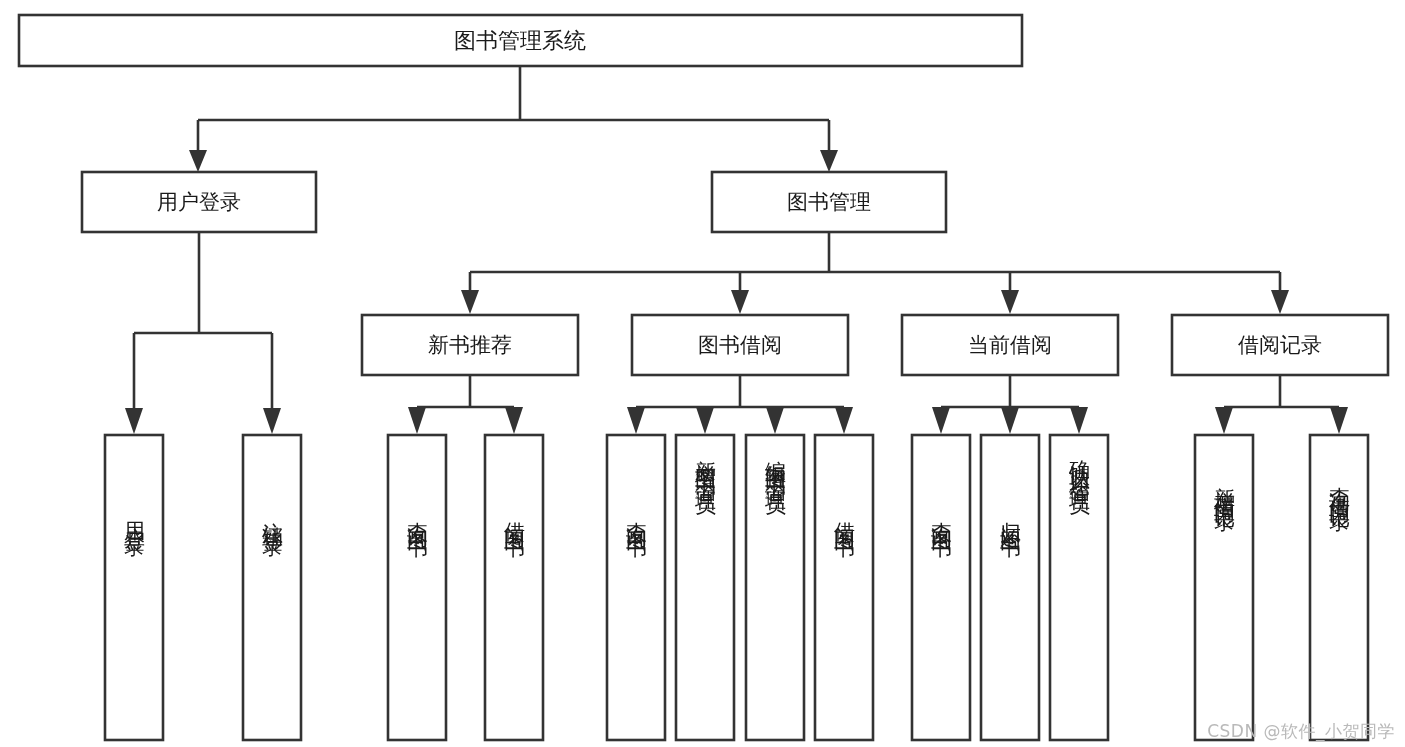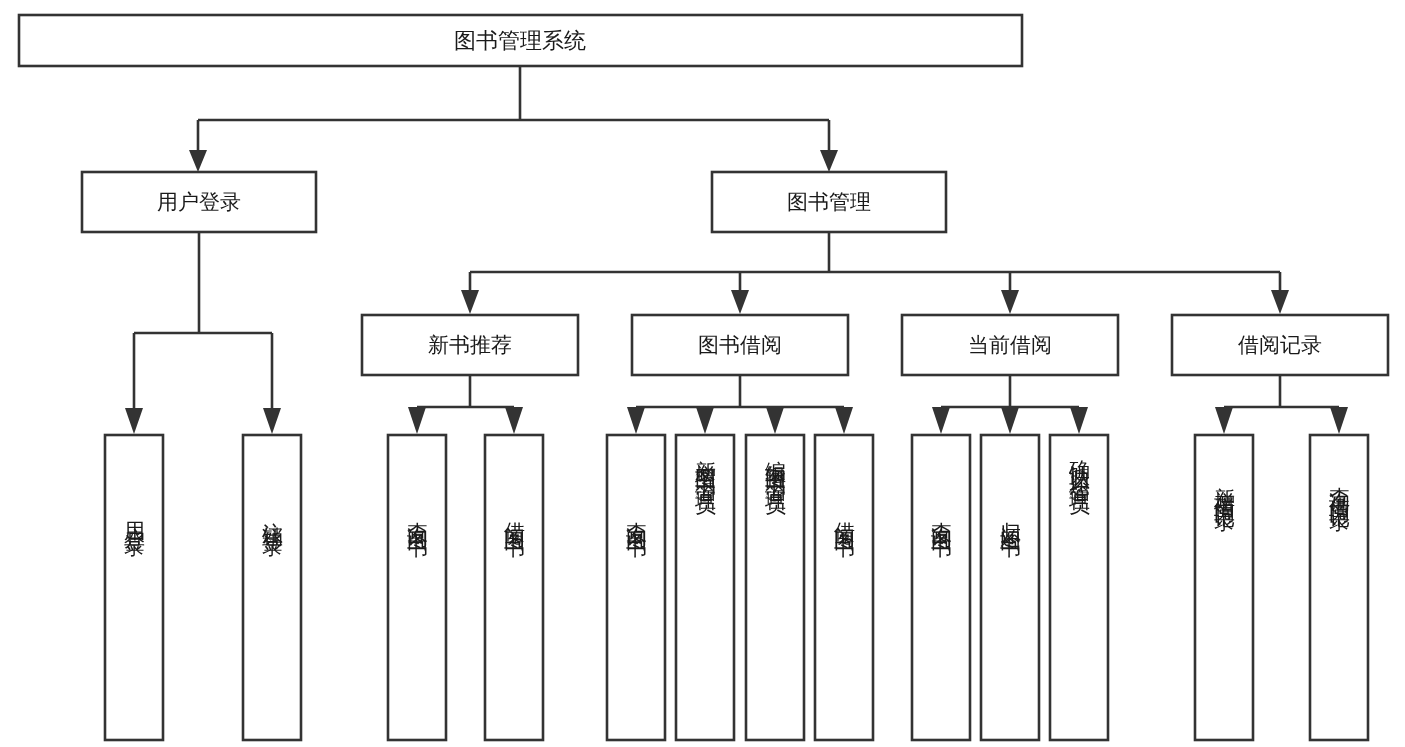--- a/index.html
+++ b/index.html
@@ -234,14 +234,15 @@
     <span class="leaf-label">确认归还（管理员）</span>
   </div>
 
   <div class="leaf-label-wrap" style="left:1195px; top:470px; width:58px;">
     <span class="leaf-label">新增借阅记录</span>
   </div>
   <div class="leaf-label-wrap" style="left:1310px; top:470px; width:58px;">
     <span class="leaf-label">查询借阅记录</span>
   </div>
 
+  <div class="watermark">CSDN @软件_小贺同学</div>
 
 </div>
 
 </body></html>

